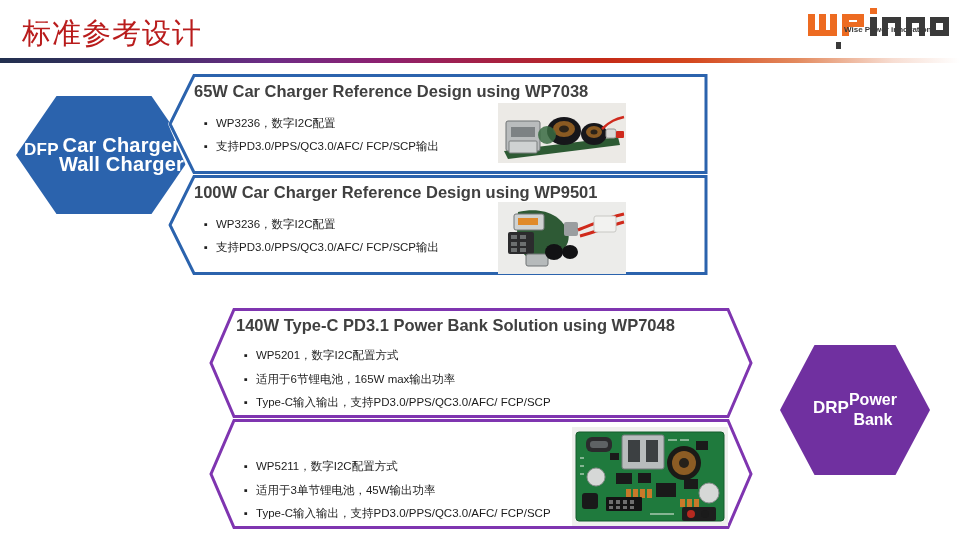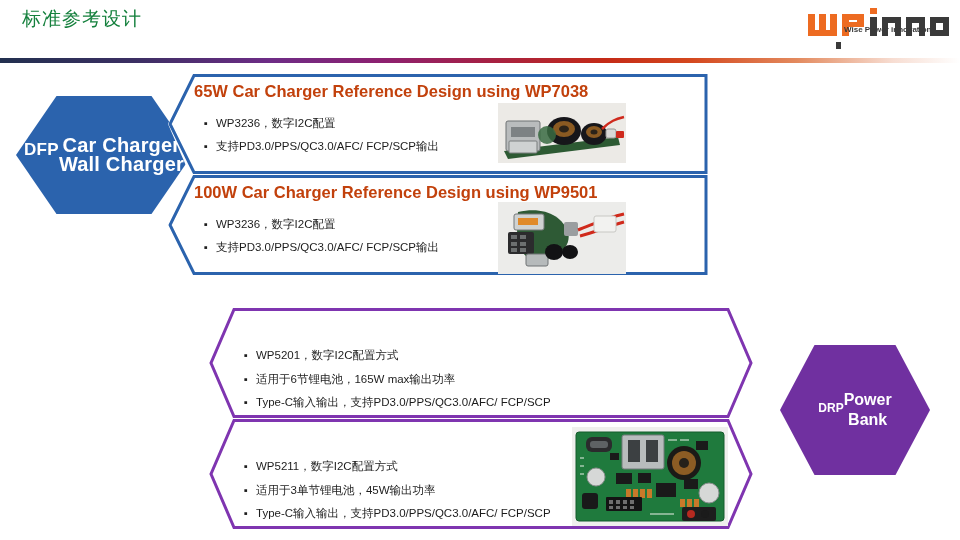--- a/index.html
+++ b/index.html
@@ -6,23 +6,23 @@
   html, body {
     width: 960px; height: 540px;
     overflow: hidden;
     background: #ffffff;
     font-family: "Liberation Sans", "DejaVu Sans", sans-serif;
   }
   #slide { position: relative; width: 960px; height: 540px; background: #fff; }
 
   
   #page-title {
-    position: absolute; left: 22px; top: 6px;
+    position: absolute; left: 22px; top: 14px;
     font-family: "Liberation Serif", "DejaVu Serif", serif;
-    font-size: 19px; color: #15803d; letter-spacing: 1px;
+    font-size: 29px; color: #b91c1c; letter-spacing: 1px;
     white-space: nowrap;
   }
   #divider {
     position: absolute; left: 0; top: 58px; width: 960px; height: 5px;
     background: linear-gradient(to right,
       #22304f 0%, #3b2f63 14%, #6d2c86 28%, #8d2070 40%,
       #a8213f 52%, #c42a17 63%, #d4481e 72%, #e38a5e 83%, #f7ddd2 93%, #ffffff 100%);
   }
 
   
@@ -48,32 +48,32 @@
   #hex-dfp {
     left: 16px; top: 96px; width: 176px; height: 118px;
     background: #2b63ad; border-radius: 6px;
   }
   #hex-dfp .hex-main { font-size: 17px; margin-bottom: 10px; letter-spacing: .3px; }
   #hex-dfp .hex-sub  { font-size: 20px; line-height: 19px; letter-spacing: .2px; }
   #hex-drp {
     left: 780px; top: 345px; width: 150px; height: 130px;
     background: #7030a0; border-radius: 8px;
   }
-  #hex-drp .hex-main { font-size: 12px; margin-bottom: 4px; }
+  #hex-drp .hex-main { font-size: 17px; margin-bottom: 4px; }
   #hex-drp .hex-sub  { font-size: 16px; line-height: 20px; }
 
   
   .card {
     position: absolute;
     background: #ffffff;
     clip-path: polygon(4.0% 0%, 100% 0%, 100% 100%, 4.0% 100%, 0% 50%);
   }
   .card-title {
     position: absolute;
-    font-weight: bold; color: #c2410c; white-space: nowrap;
+    font-weight: bold; color: #404040; white-space: nowrap;
   }
   .bullets { position: absolute; }
   .bullet {
     display: flex; align-items: flex-start;
     color: #1c1c1c; white-space: nowrap;
   }
   .bullet .dot {
     width: 12px; flex: 0 0 12px; text-align: left;
     font-size: 11px; line-height: inherit;
   }
@@ -237,20 +237,21 @@
         <path d="M82 34 C98 30, 110 24, 126 20" stroke="#d02a1c" stroke-width="3" fill="none"></path>
         <rect x="96" y="14" width="22" height="16" rx="2" fill="#f2f2f0" stroke="#c8c8c4"></rect>
       </svg>
     </div>
   </div>
 
   <div id="card3" class="card card-purple">
     <svg class="frame" width="545" height="110" viewBox="0 0 545 110" preserveAspectRatio="none">
       <path class="edge" d="M 26 1.5 L 520 1.5 L 543 55 L 520 108.5 L 26 108.5 L 3 55 Z" stroke="#7f35b0" fill="#ffffff" vector-effect="non-scaling-stroke"></path>
     </svg>
+    <div class="card-title">140W Type-C PD3.1 Power Bank Solution using WP7048</div>
     <div class="bullets">
       <div class="bullet">
         <span class="dot">▪</span>
         <span>WP5201，数字I2C配置方式</span>
       </div>
       <div class="bullet">
         <span class="dot">▪</span>
         <span>适用于6节锂电池，165W max输出功率</span>
       </div>
       <div class="bullet">

